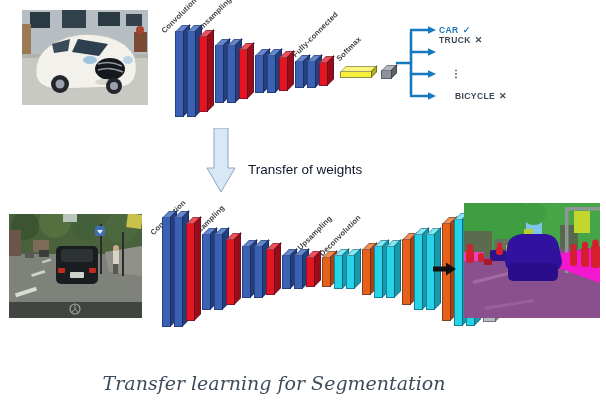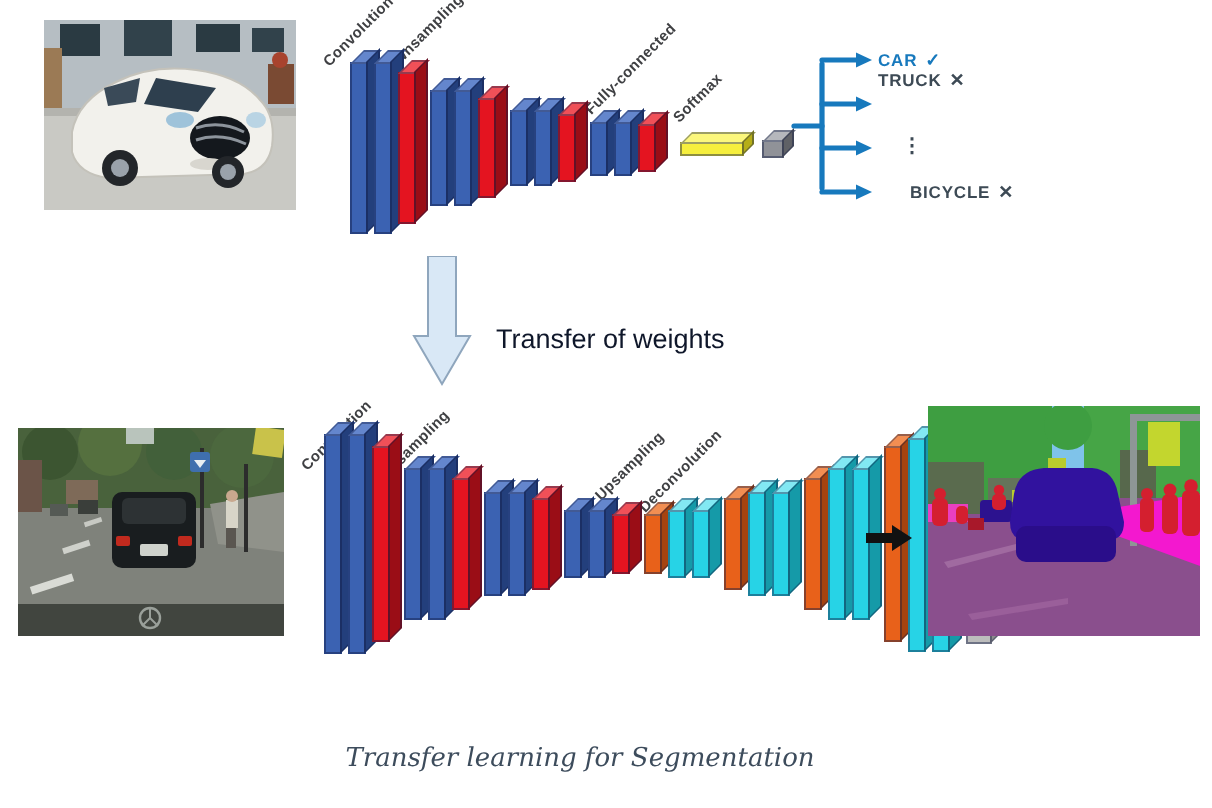--- a/index.html
+++ b/index.html
@@ -31,23 +31,23 @@
   .cls-row{position:absolute;left:44px;display:flex;align-items:center;gap:4px;height:11px;
            font-weight:bold;font-size:8.5px;letter-spacing:.4px;color:#3d4a55;justify-content:center;}
   .cls-row .mk{font-size:9px;}
   .cls-row.ok, .cls-row.ok .mk{color:#1779bd;}
   .cls-row.dots{left:56px;font-size:10px;letter-spacing:0;line-height:4px;}
 
   .big-arrow{position:absolute;left:206px;top:128px;}
   .transfer-label{position:absolute;left:248px;top:146px;font-size:13.5px;color:#0f172a;margin-top:16px;}
   .out-arrow{position:absolute;left:433px;top:262px;}
 
-  .caption{position:absolute;left:16px;top:372px;width:548px;text-align:center;
+  .caption{position:absolute;left:0;top:372px;width:548px;text-align:center;
            font-family:"DejaVu Serif","Liberation Serif",serif;font-style:italic;
-           font-size:13px;color:#3d4c5c;}
+           font-size:19px;color:#3d4c5c;}
 </style>
 </head>
 <body>
 
 <div class="canvas">
 
   <div class="photo" style="left:22px;top:10px;">
     <svg width="126" height="95" viewBox="0 0 126 95">
       <rect x="0" y="0" width="126" height="44" fill="#b6bec3"></rect>
       <rect x="8" y="2" width="20" height="16" fill="#2a3a42"></rect>

